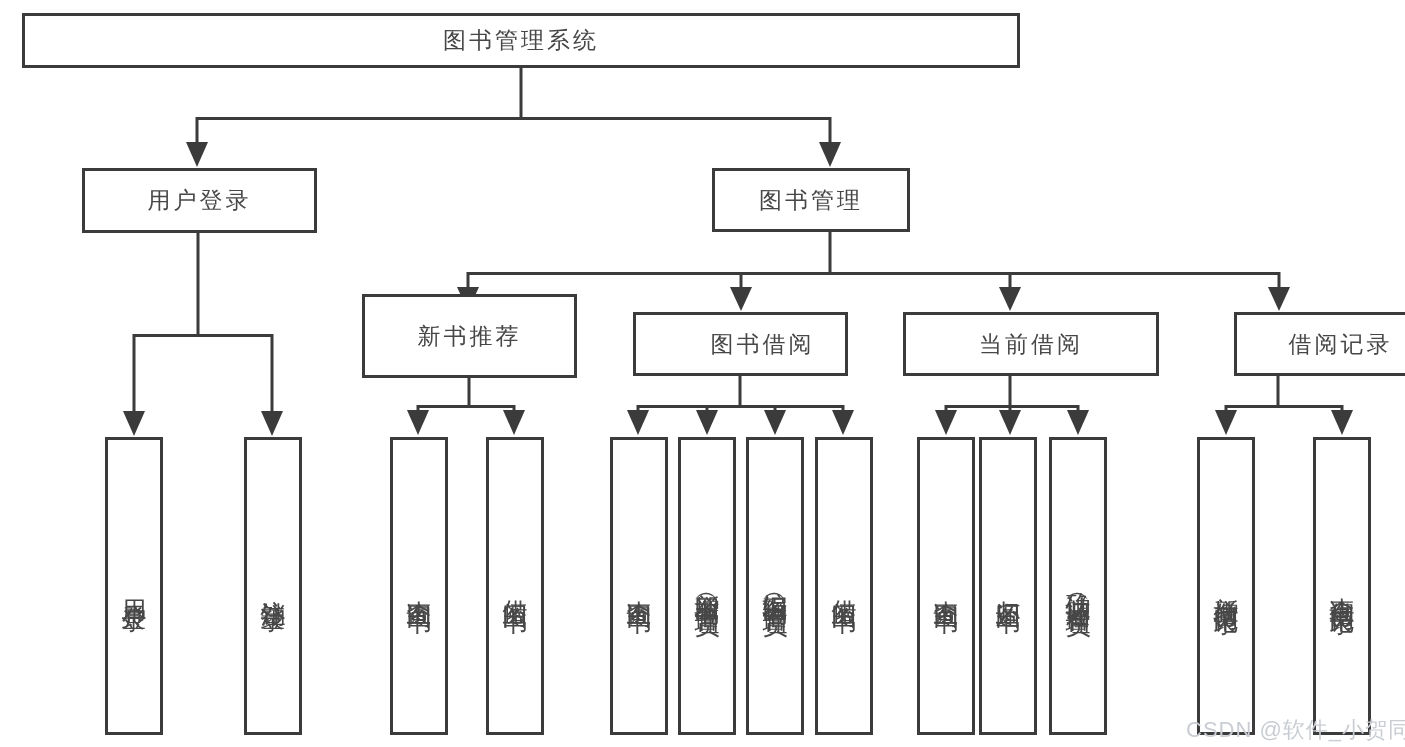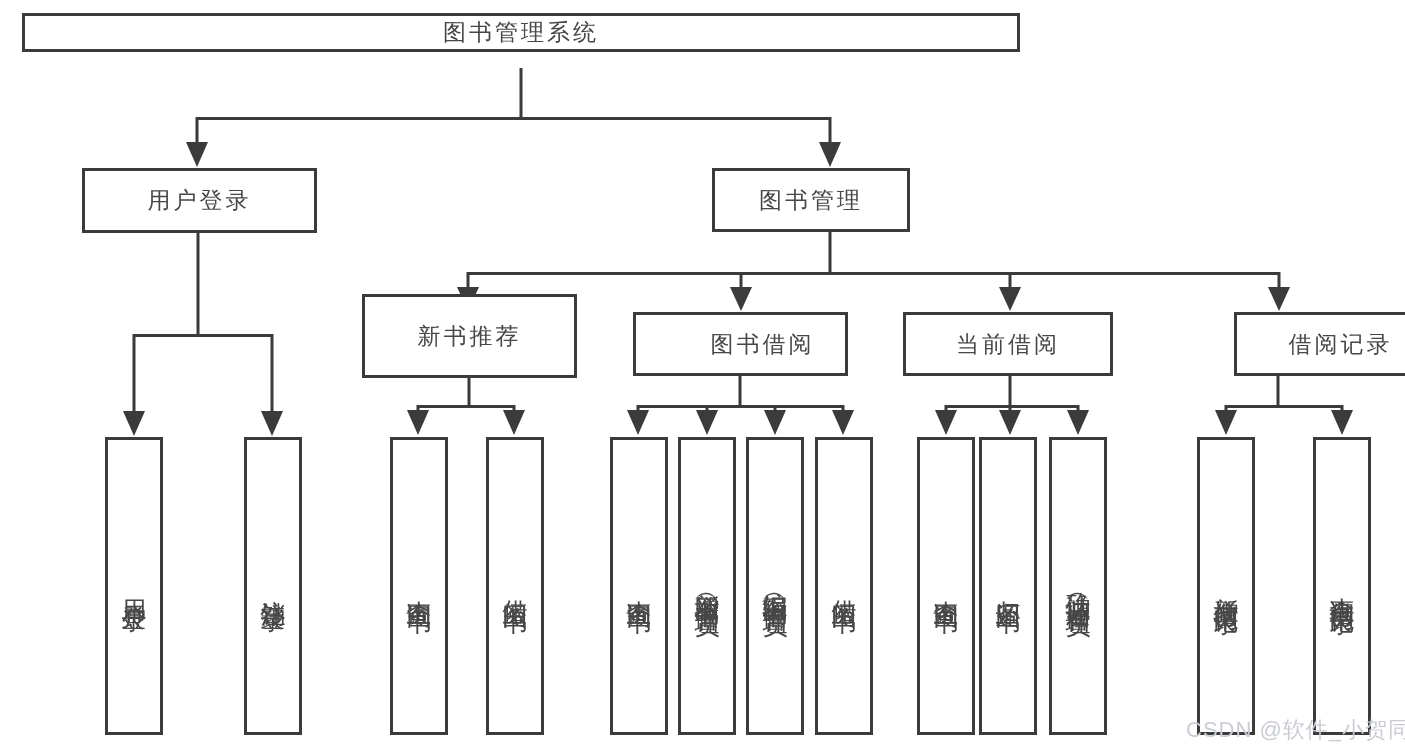--- a/index.html
+++ b/index.html
@@ -112,38 +112,38 @@
 
     <g stroke="#3b3b3b" stroke-width="3" fill="none">
       <path d="M1278 376 V406.5 M1226 406.5 H1342 M1226 405 V412 M1342 405 V412"></path>
     </g>
     <g fill="#3b3b3b" stroke="none">
       <polygon points="1215,410 1237,410 1226,435"></polygon>
       <polygon points="1331,410 1353,410 1342,435"></polygon>
     </g>
   </svg>
 
-  <div class="box" style="left:22px;top:13px;width:998px;height:39px;">
+  <div class="box" style="left:22px;top:13px;width:998px;height:55px;">
     <span class="root-label">图书管理系统</span>
   </div>
 
   <div class="box" style="left:82px;top:168px;width:235px;height:65px;">
     <span class="h-label">用户登录</span>
   </div>
   <div class="box" style="left:712px;top:168px;width:198px;height:64px;">
     <span class="h-label">图书管理</span>
   </div>
 
   <div class="box" style="left:362px;top:294px;width:215px;height:84px;">
     <span class="h-label">新书推荐</span>
   </div>
   <div class="box" style="left:633px;top:312px;width:215px;height:64px;padding-left:44px;">
     <span class="h-label">图书借阅</span>
   </div>
-  <div class="box" style="left:903px;top:312px;width:210px;height:64px;">
+  <div class="box" style="left:903px;top:312px;width:256px;height:64px;">
     <span class="h-label">当前借阅</span>
   </div>
   <div class="box" style="left:1234px;top:312px;width:213px;height:64px;">
     <span class="h-label">借阅记录</span>
   </div>
 
   <div class="box leaf" style="left:105px;">
     <span class="v-label">用户登录</span>
   </div>
   <div class="box leaf" style="left:244px;">

